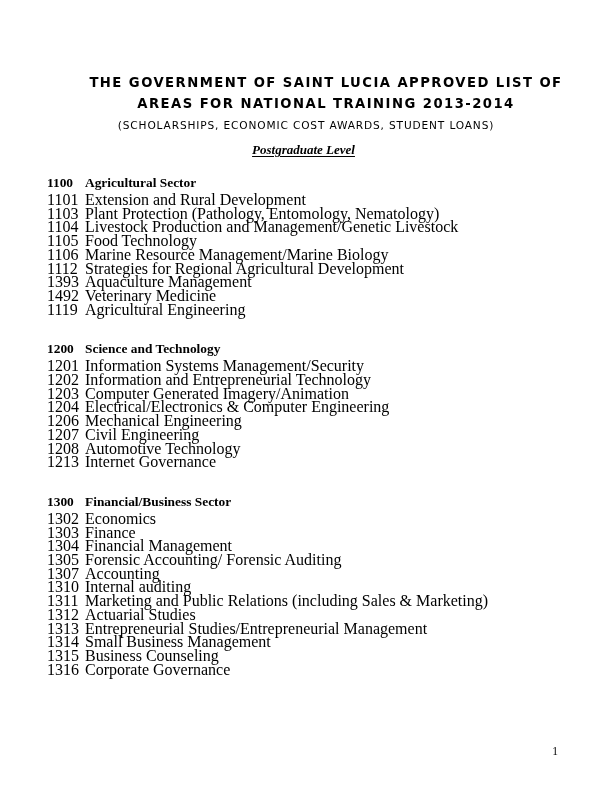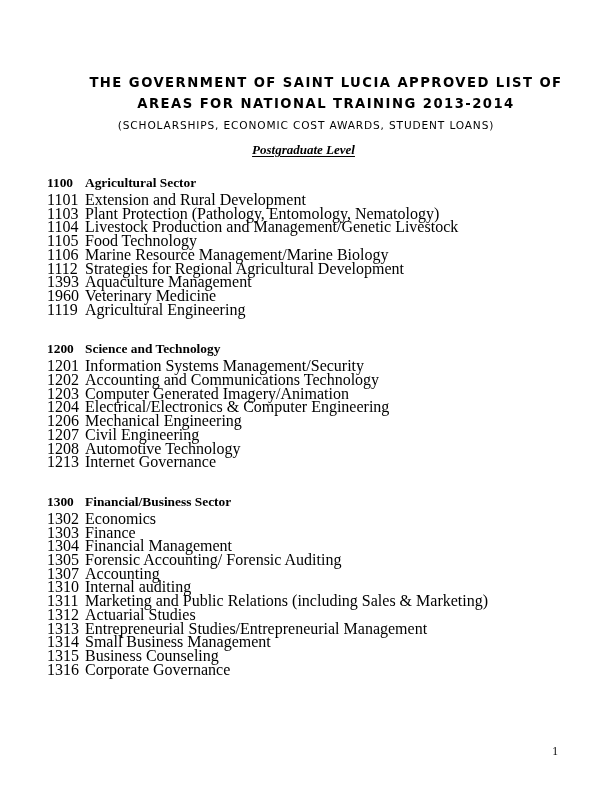--- a/index.html
+++ b/index.html
@@ -163,40 +163,40 @@
         </div>
         <div class="item-row">
           <span class="code">1112</span>
           <span class="label">Strategies for Regional Agricultural Development</span>
         </div>
         <div class="item-row">
           <span class="code">1393</span>
           <span class="label">Aquaculture Management</span>
         </div>
         <div class="item-row">
-          <span class="code">1960</span>
+          <span class="code">1492</span>
           <span class="label">Veterinary Medicine</span>
         </div>
         <div class="item-row">
           <span class="code">1119</span>
           <span class="label">Agricultural Engineering</span>
         </div>
       </div>
       <div class="section">
         <div class="section-head">
           <span class="code">1200</span>
           <span class="label">Science and Technology</span>
         </div>
         <div class="item-row">
           <span class="code">1201</span>
           <span class="label">Information Systems Management/Security</span>
         </div>
         <div class="item-row">
           <span class="code">1202</span>
-          <span class="label">Accounting and Communications Technology</span>
+          <span class="label">Information and Entrepreneurial Technology</span>
         </div>
         <div class="item-row">
           <span class="code">1203</span>
           <span class="label">Computer Generated Imagery/Animation</span>
         </div>
         <div class="item-row">
           <span class="code">1204</span>
           <span class="label">Electrical/Electronics &amp; Computer Engineering</span>
         </div>
         <div class="item-row">

